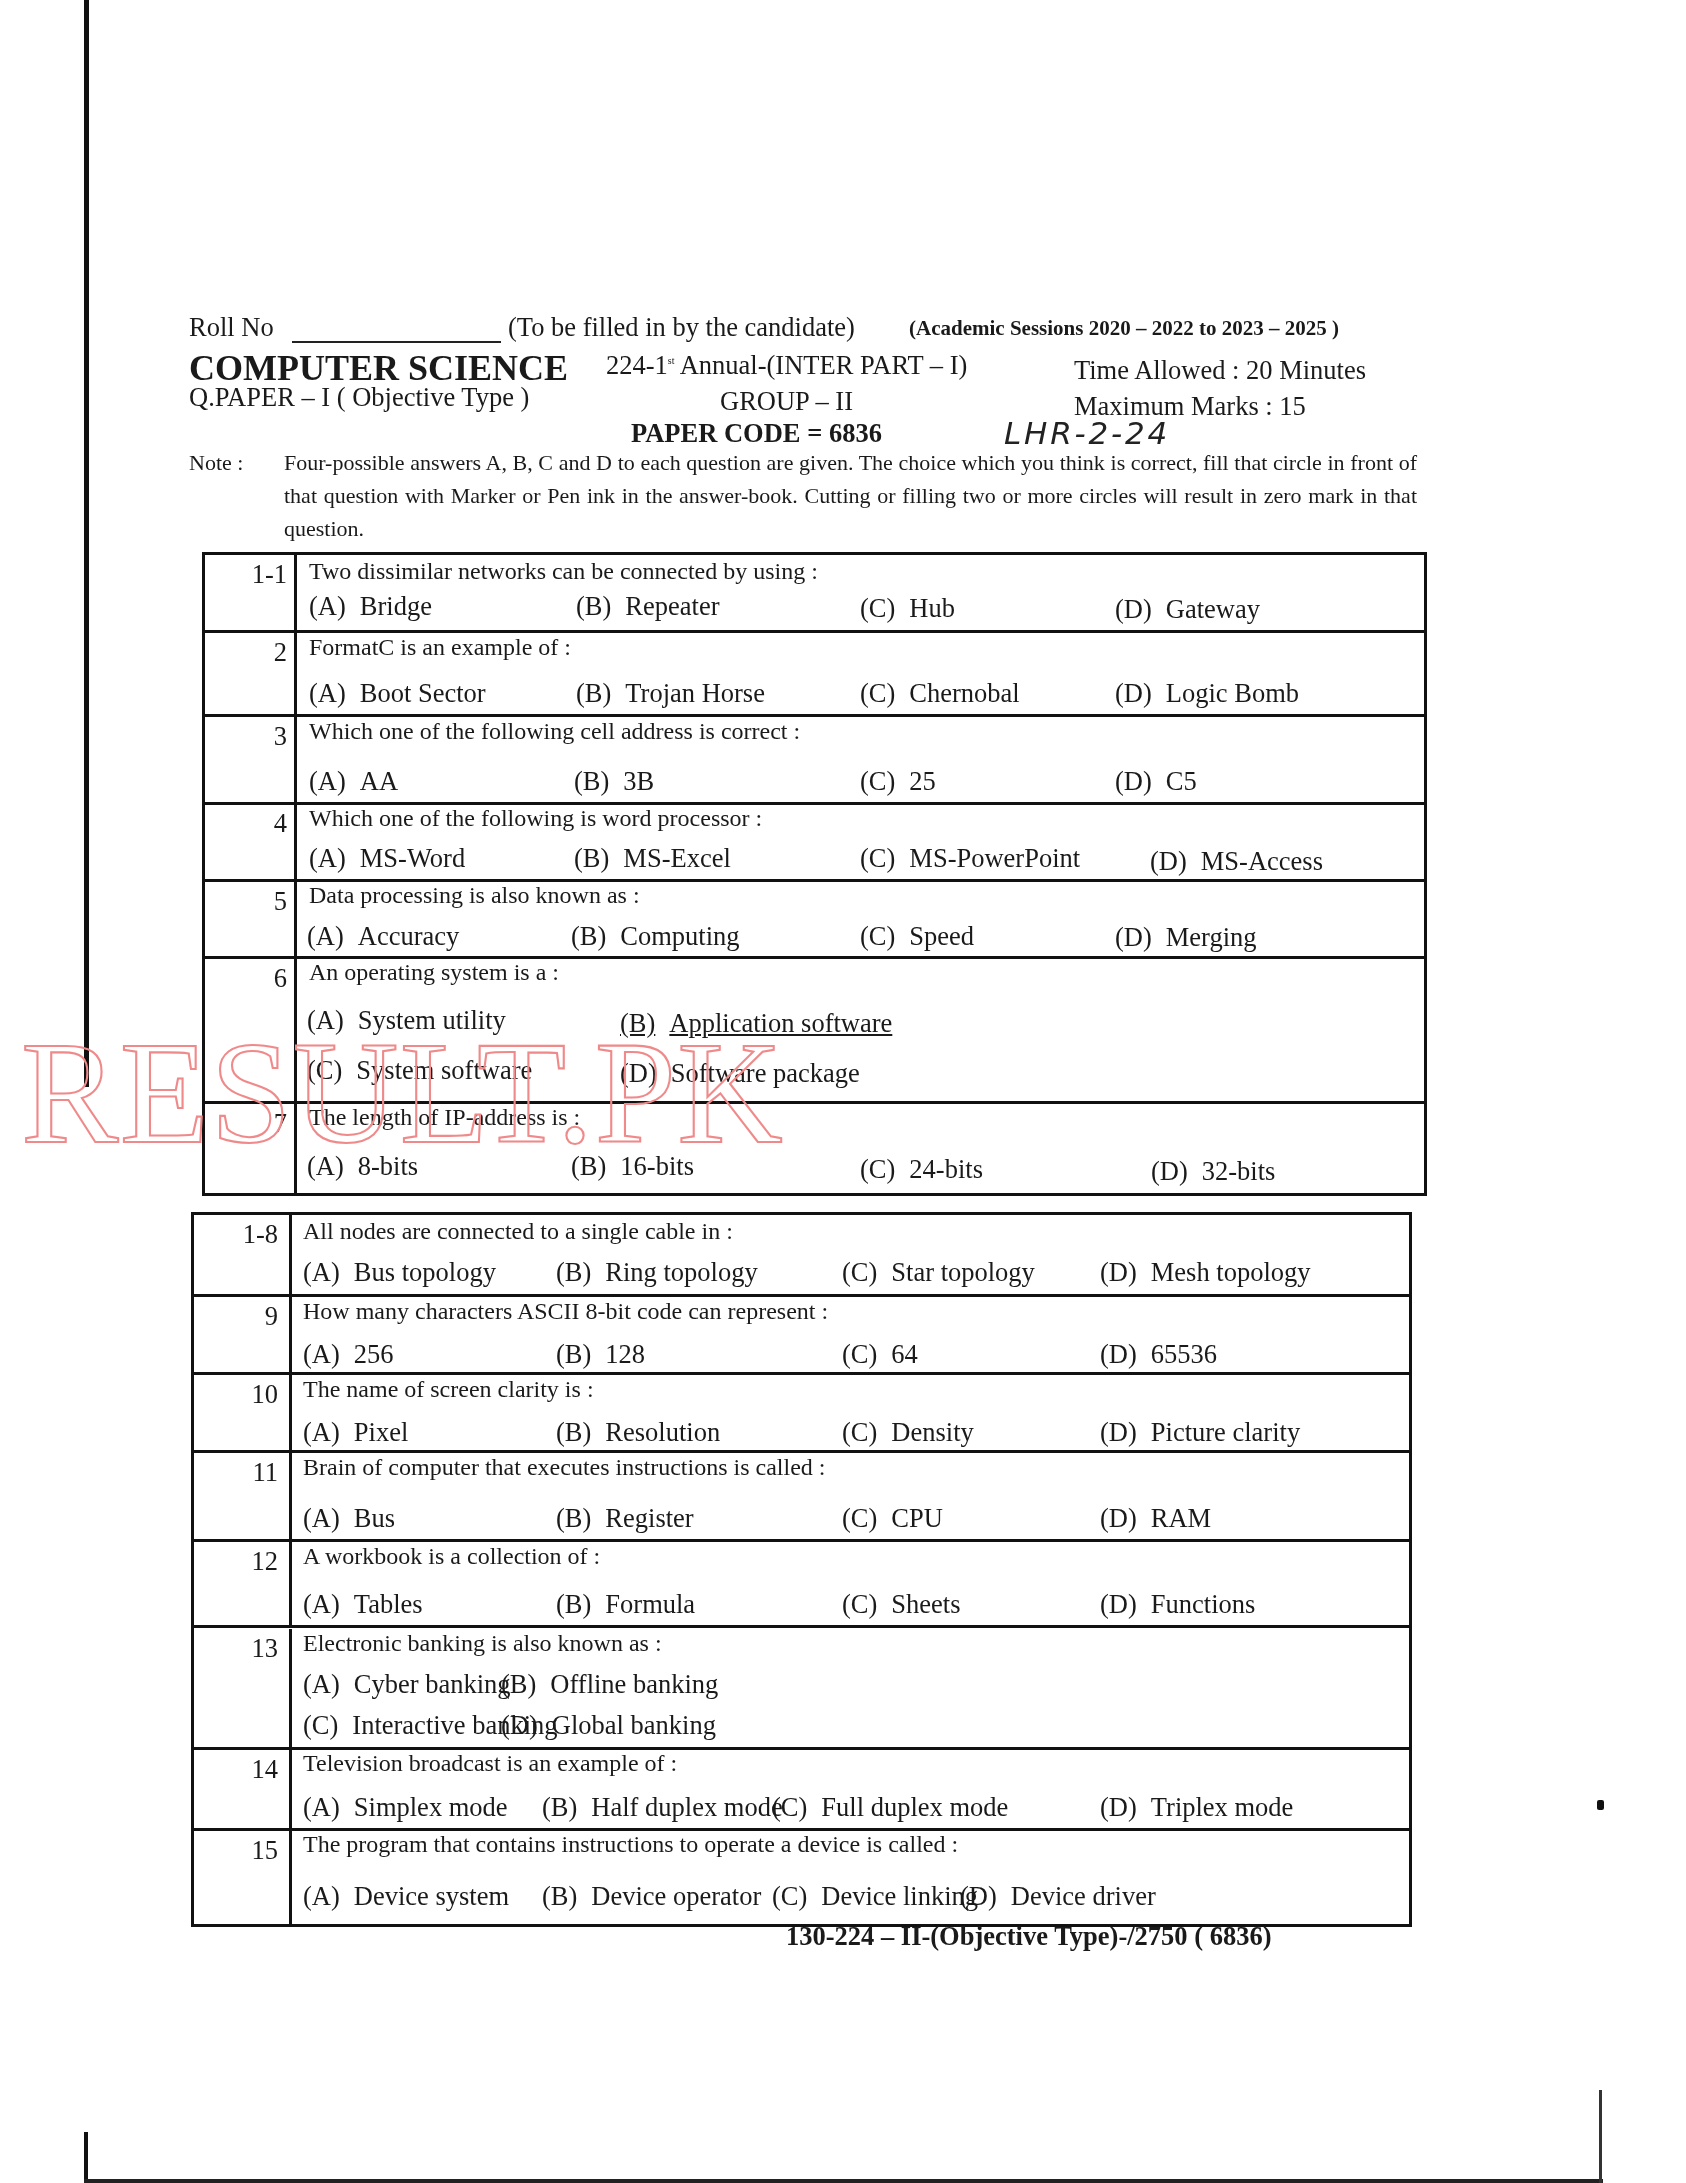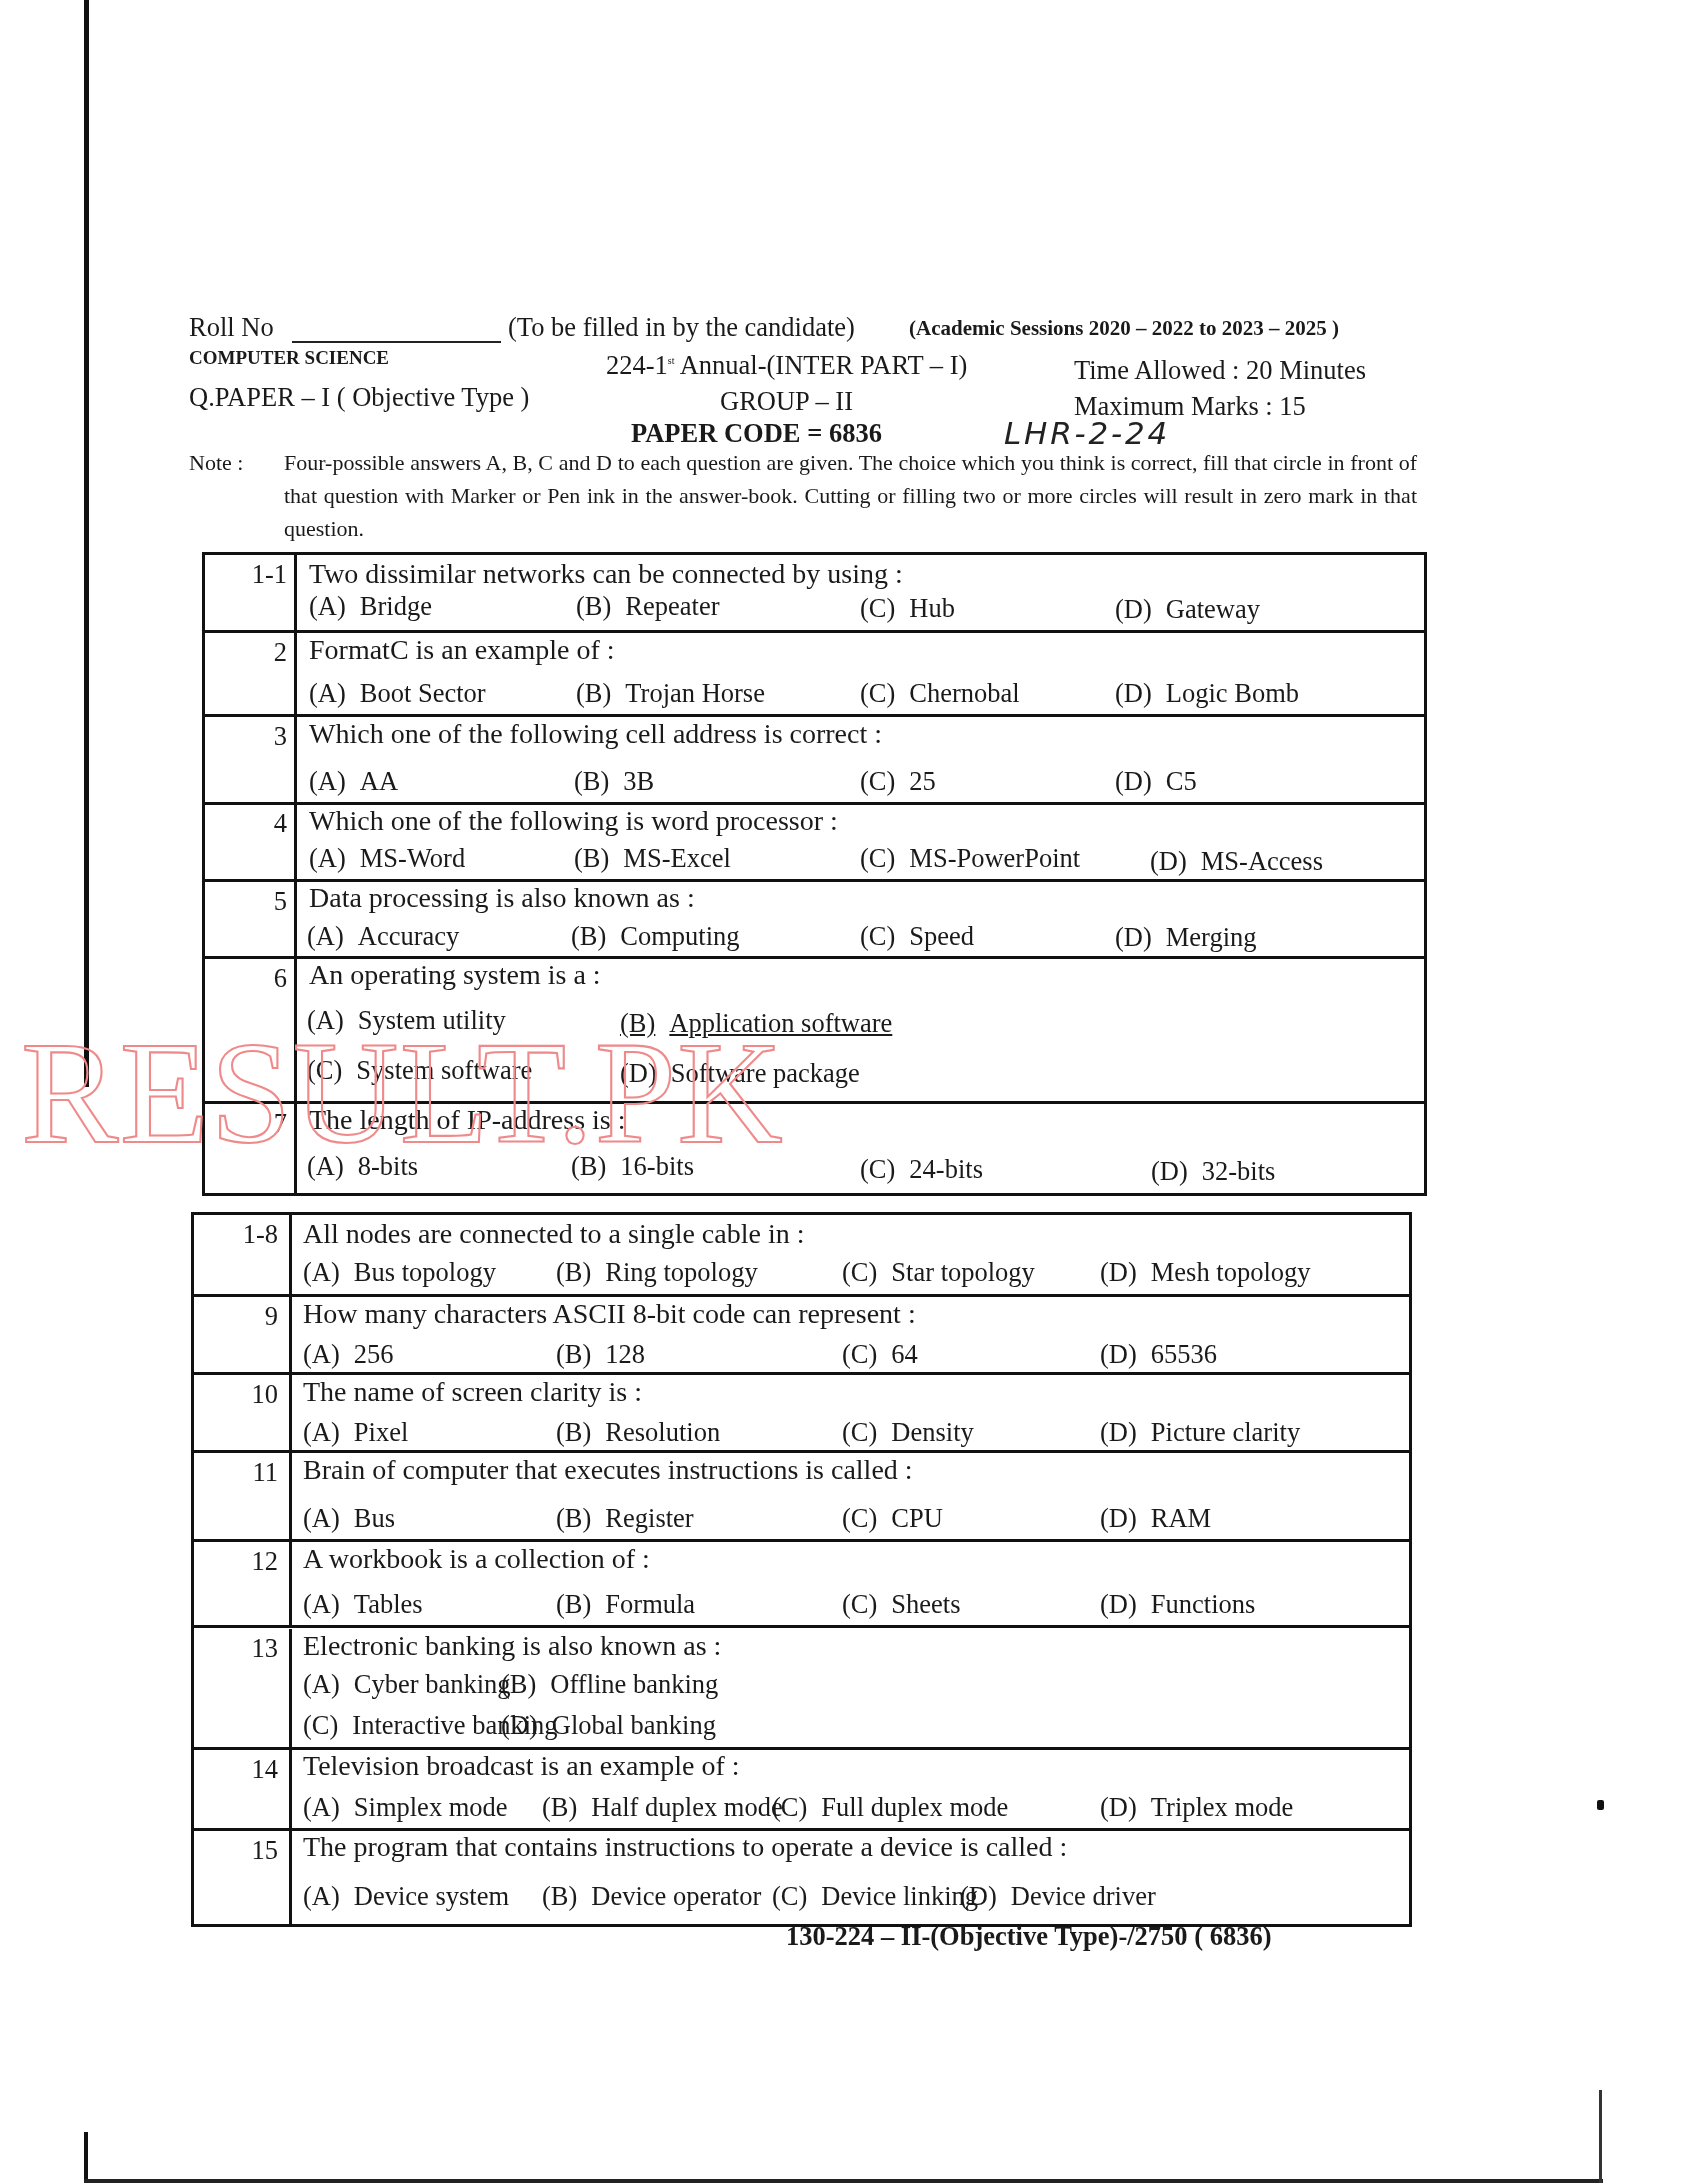--- a/index.html
+++ b/index.html
@@ -10,21 +10,21 @@
   .bottom-frame-left { position: absolute; left: 84px; top: 2132px; width: 3.5px; height: 52px; background: #111; }
   .bottom-frame { position: absolute; left: 84px; top: 2179px; width: 1519px; height: 4.2px; background: #222; }
   .bottom-frame-right { position: absolute; left: 1599px; top: 2090px; width: 2.8px; height: 93px; background: #333; }
 
   .header { position: absolute; left: 189px; top: 312px; width: 1240px; }
   .hrow { position: absolute; white-space: nowrap; font-size: 26.5px; }
   .roll-label { left: 0; top: 0; }
   .roll-blank { position: absolute; left: 103px; top: 0; width: 209px; height: 31px; border-bottom: 2.1px solid #222; }
   .roll-note { left: 319px; top: 0; }
   .sessions { left: 720px; top: 4.2px; font-size: 21px; font-weight: bold; }
-  .subject { left: 0; top: 35px; font-weight: bold; font-size: 19px; }
+  .subject { left: 0; top: 35px; font-weight: bold; font-size: 36px; }
   .exam { left: 417px; top: 38px; }
   .exam sup { font-size: 10px; }
   .time { left: 885px; top: 43px; }
   .qpaper { left: 0; top: 70px; }
   .group { left: 531px; top: 74px; }
   .marks { left: 885px; top: 79px; }
   .code { left: 442px; top: 106px; font-weight: bold; font-size: 26.5px; }
   .handwritten { left: 815px; top: 103px; font-family: "DejaVu Sans", sans-serif; font-style: italic; font-size: 31px; letter-spacing: 2.8px; color: #222; }
 
   .note { position: absolute; left: 189px; top: 446px; width: 1226px; font-size: 22px; line-height: 33px; }
@@ -36,21 +36,21 @@
   .t2 { left: 191px; top: 1212px; width: 1221px; height: 715px; }
 
   .qrow { position: absolute; left: 0; width: 100%; border-bottom: 3.5px solid #111; }
   .qrow:last-child { border-bottom: none; }
   .qnum { position: absolute; top: 4.2px; font-size: 26.5px; text-align: right; }
   .t1 .qnum { left: 0; width: 82px; }
   .t2 .qnum { left: 0; width: 84px; }
   .vdiv { position: absolute; top: 0; bottom: 0; width: 2.8px; background: #111; }
   .t1 .vdiv { left: 89px; }
   .t2 .vdiv { left: 95px; }
-  .qtext { position: absolute; top: 2.8px; font-size: 28px; white-space: nowrap; }
+  .qtext { position: absolute; top: 2.8px; font-size: 24px; white-space: nowrap; }
   .t1 .qtext { left: 104px; }
   .t2 .qtext { left: 109px; }
   .opt { position: absolute; font-size: 26.5px; white-space: nowrap; }
   .opt .letter { margin-right: 14px; }
 
   .footer-code { position: absolute; left: 786px; top: 1921px; font-size: 26.5px; font-weight: bold; white-space: nowrap; }
 
   .watermark { position: absolute; left: 21px; top: 1009px; font-family: "Liberation Serif", "DejaVu Serif", serif;
     font-size: 146px; letter-spacing: 1.4px; color: rgba(255,255,255,0); -webkit-text-stroke: 2.1px #f08a8a; pointer-events: none; white-space: nowrap; }
 

